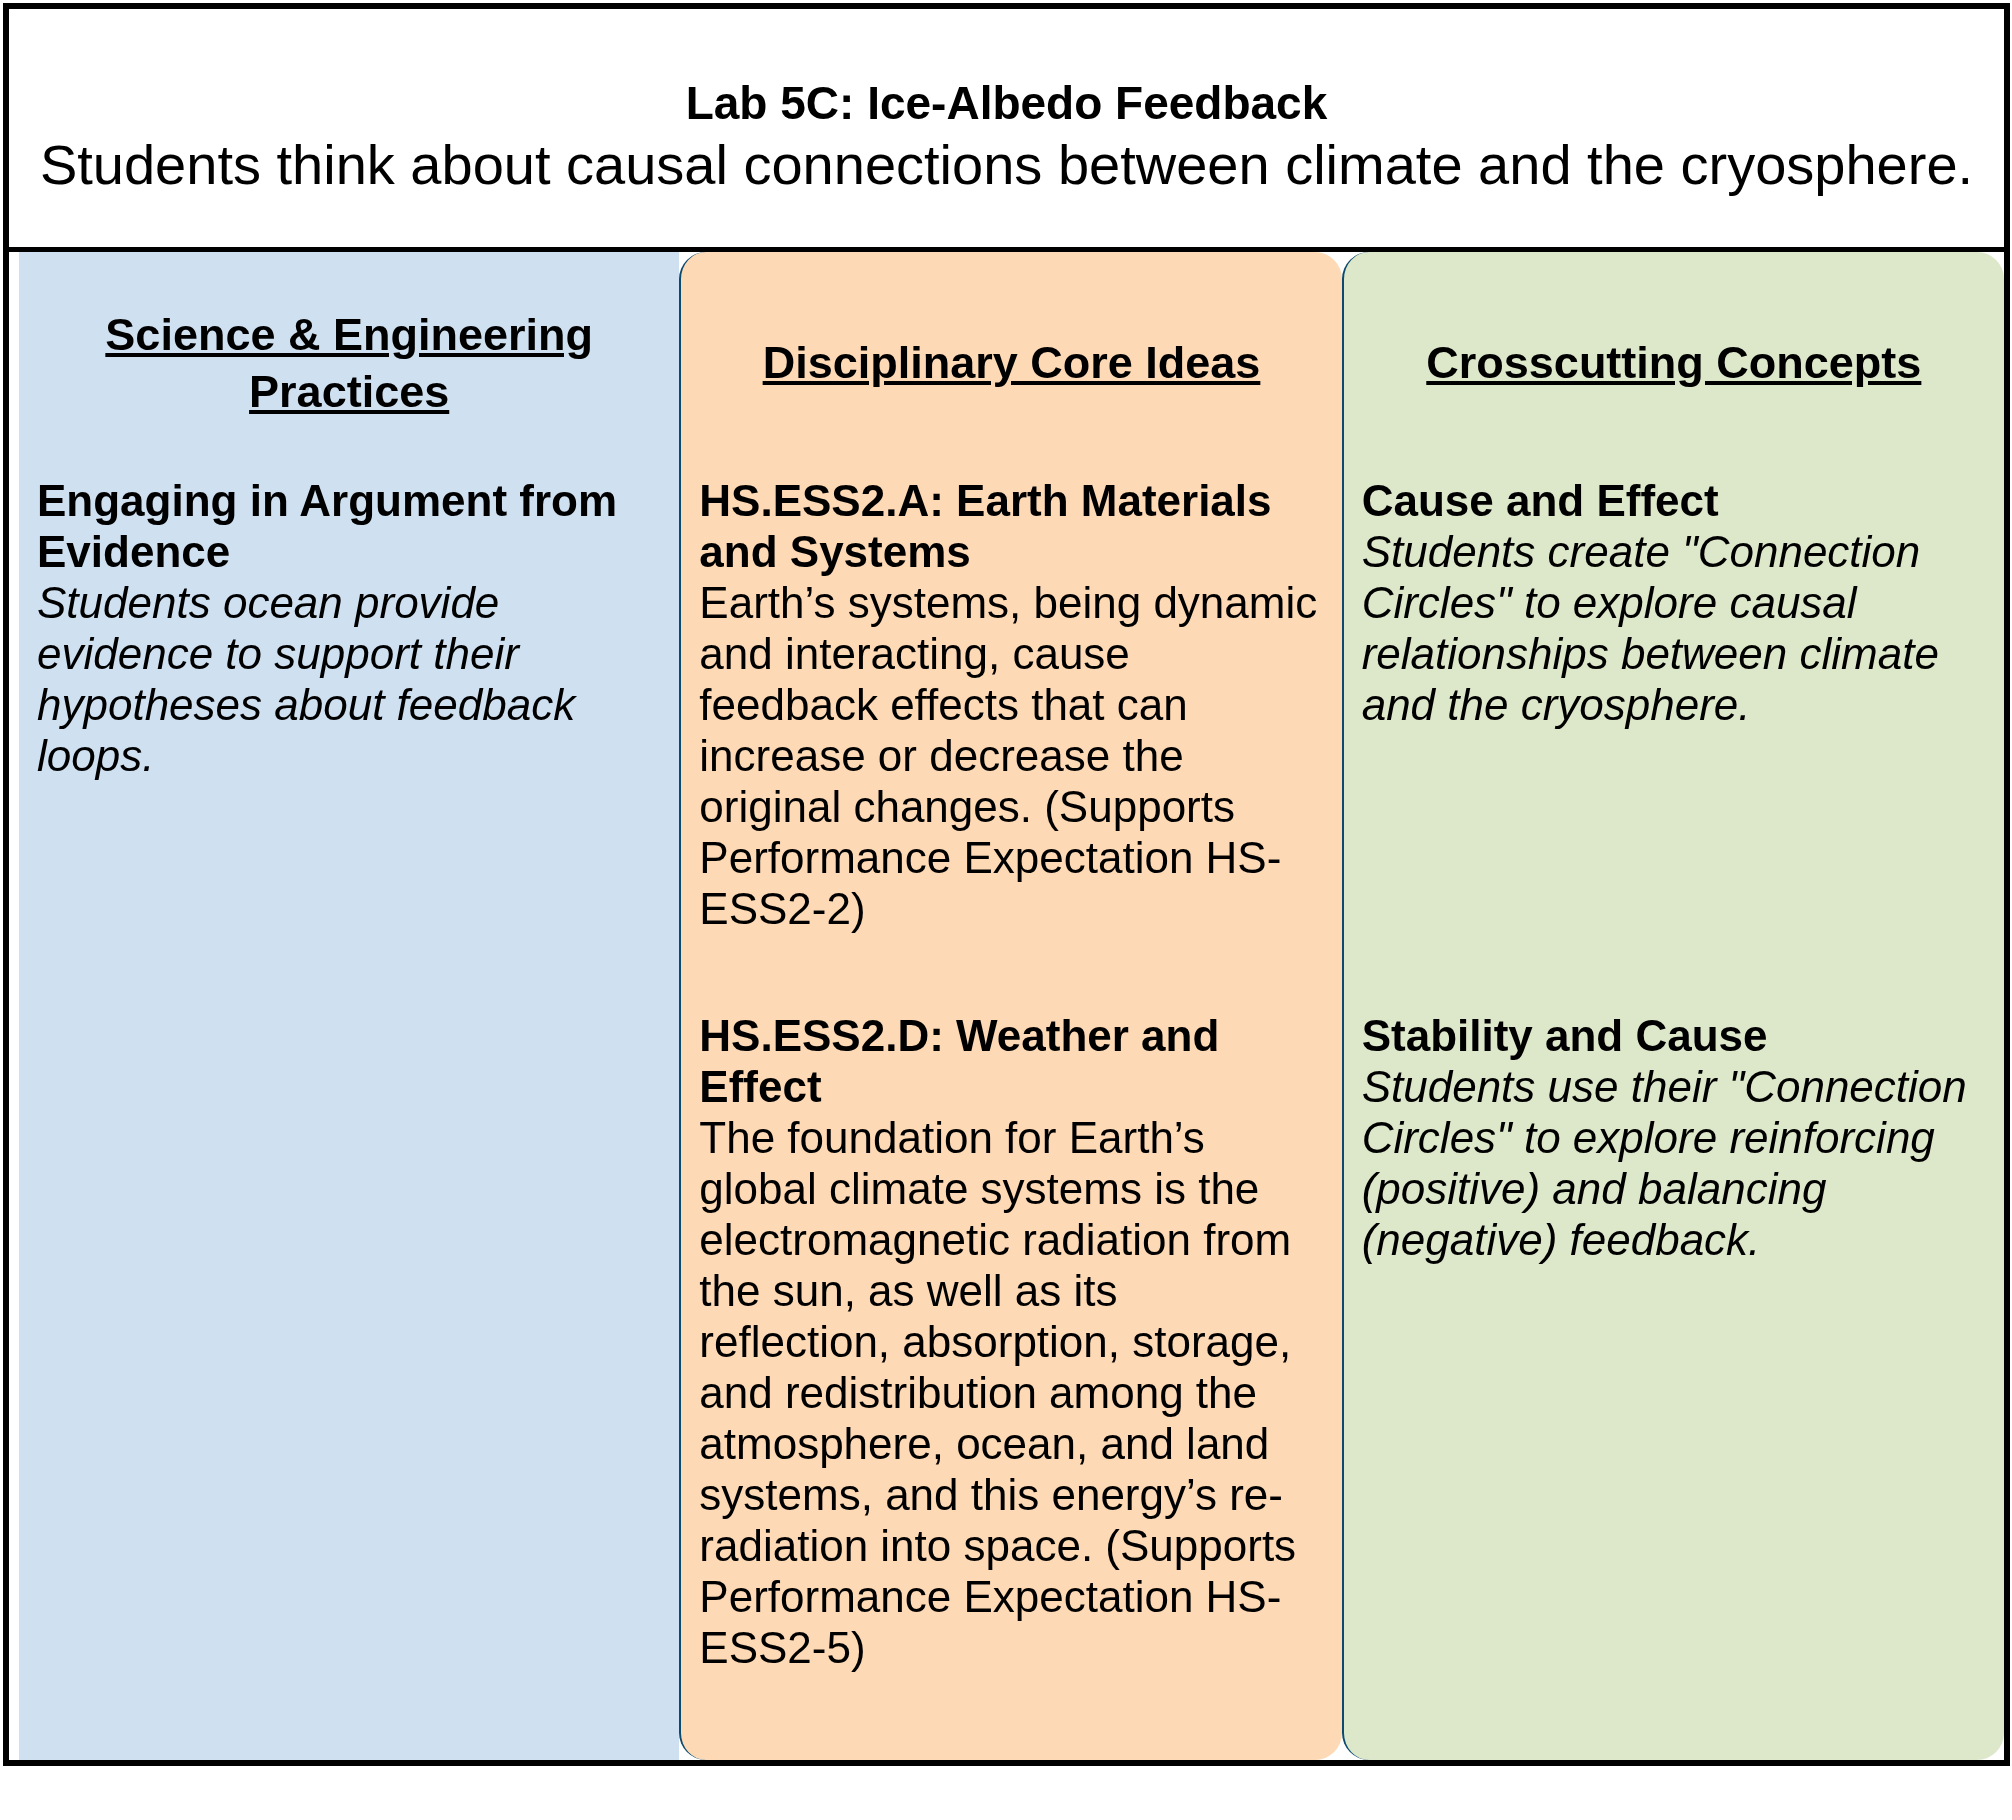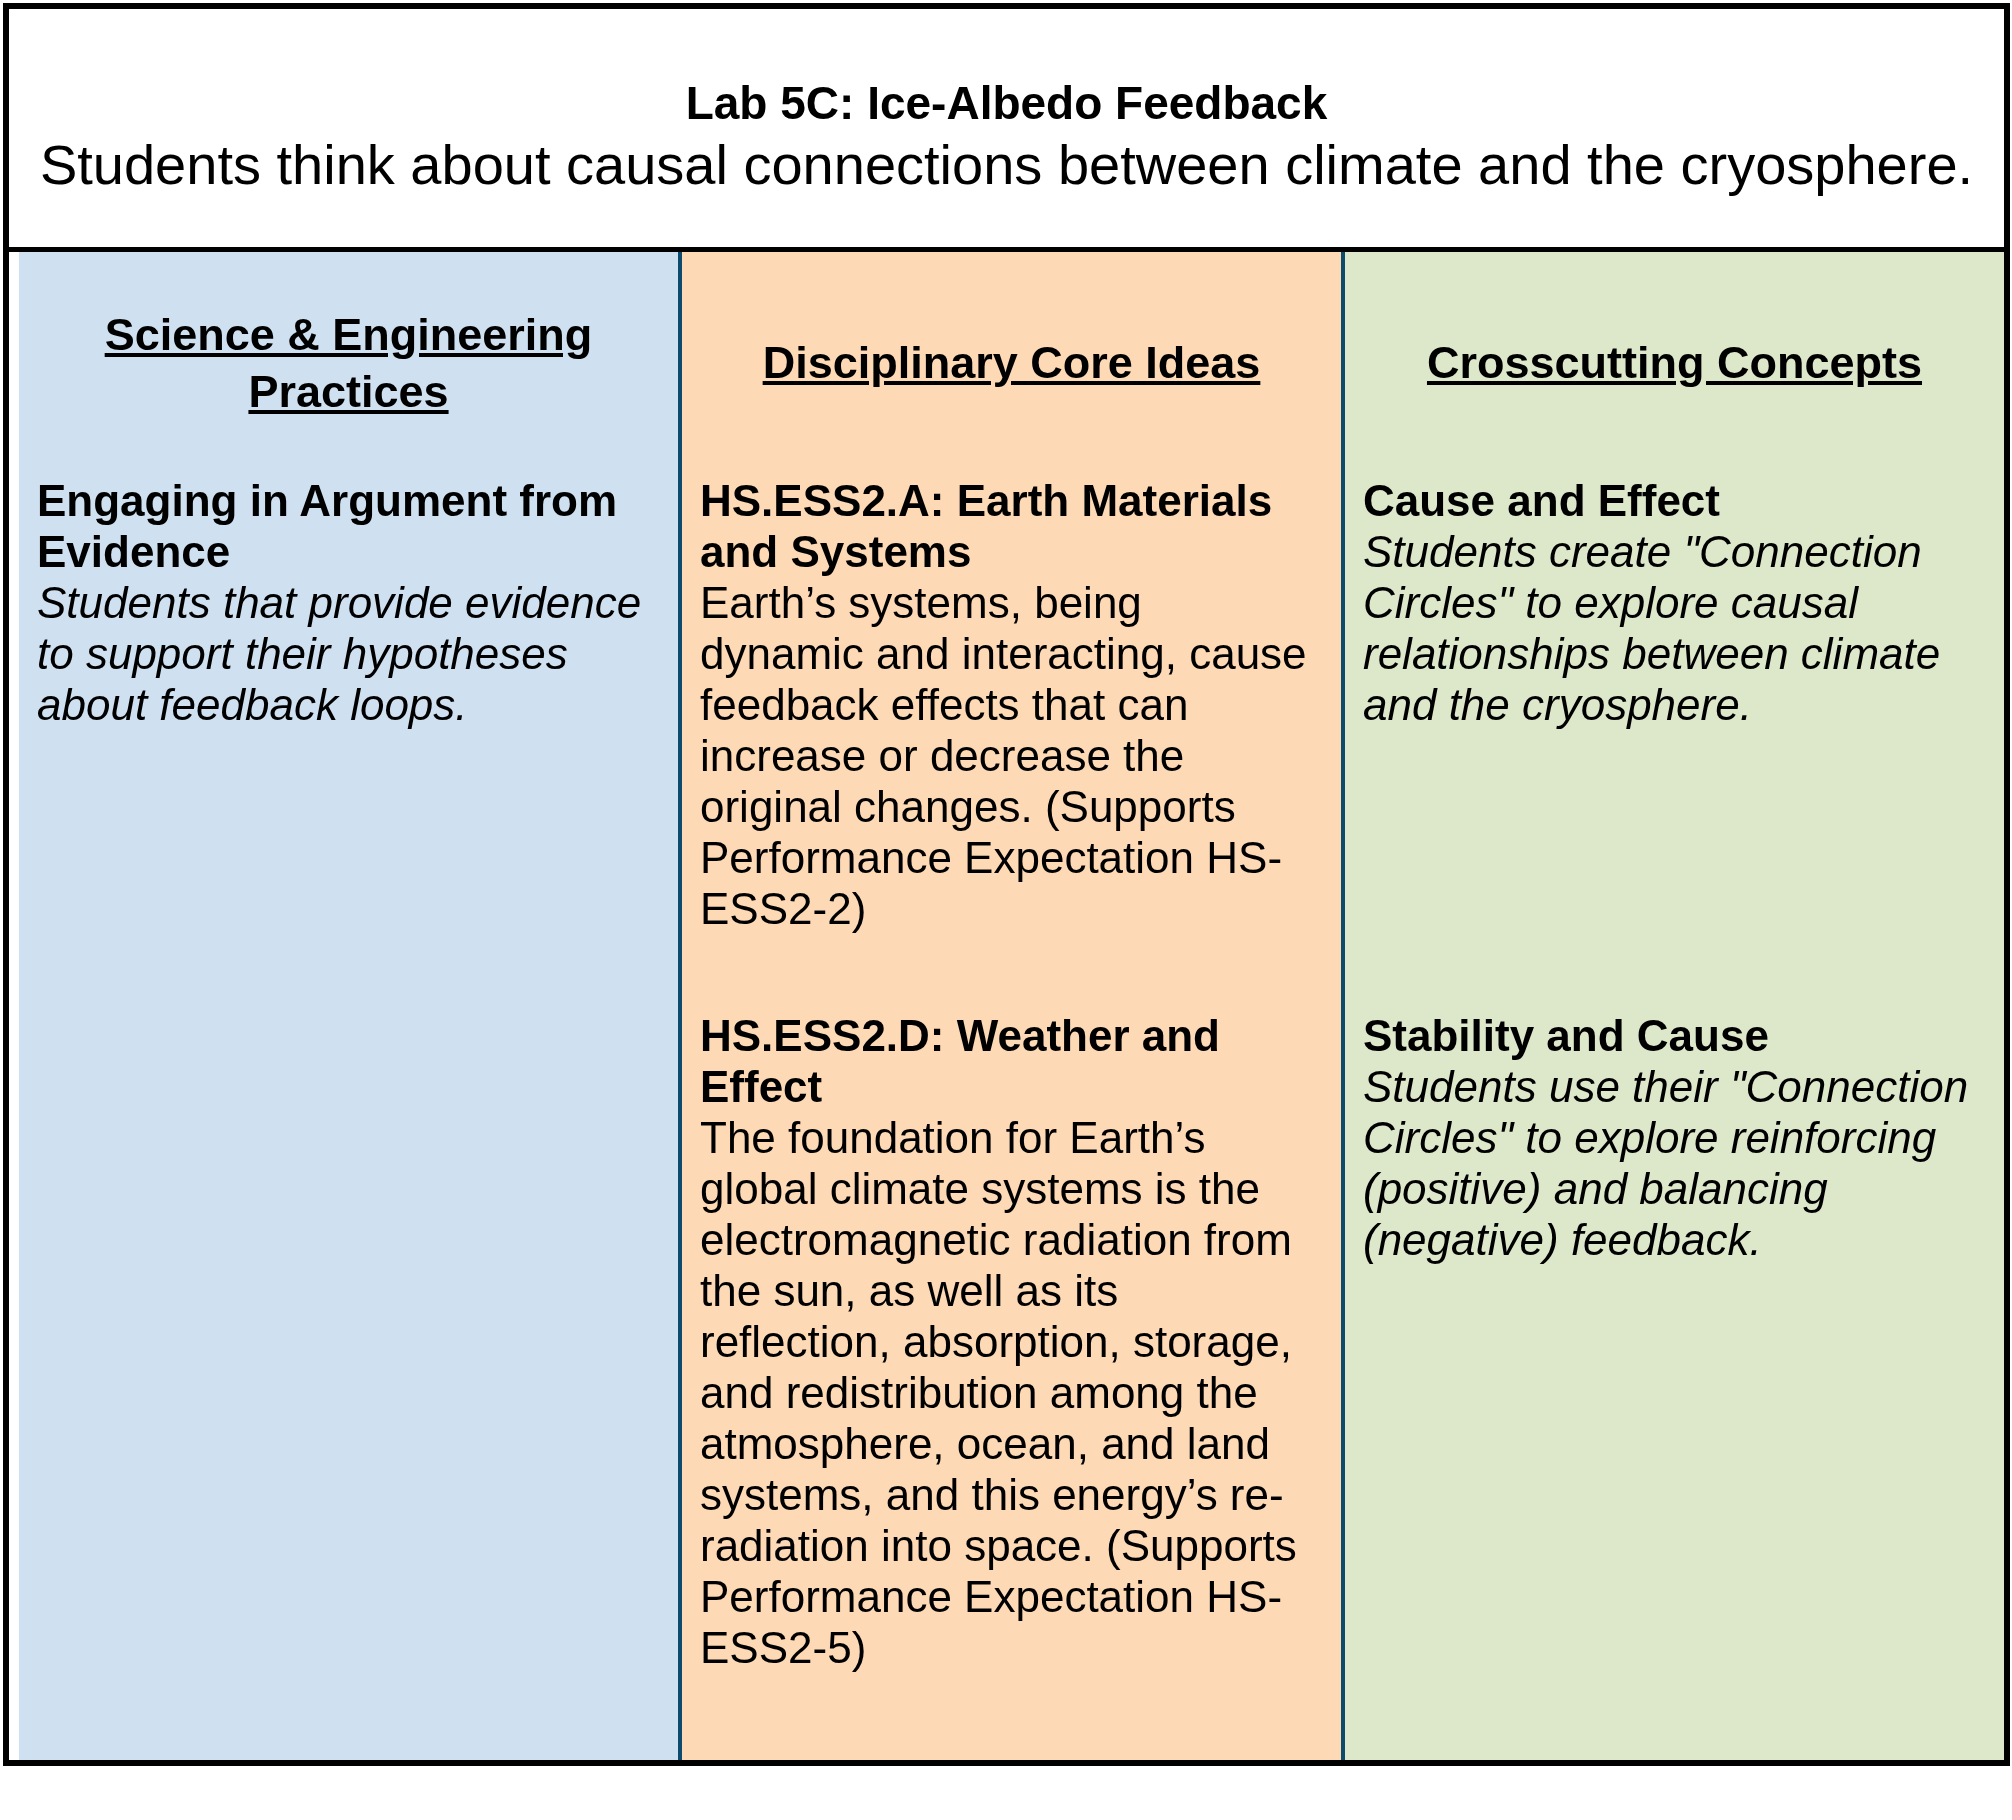--- a/index.html
+++ b/index.html
@@ -55,21 +55,22 @@
     margin-left: 10px;
   }
   .col {
     flex: 1 1 0;
     display: flex;
     flex-direction: column;
     box-sizing: border-box;
     overflow: hidden;
   }
   .col + .col {
-    border-left: 4px solid #0c4a6e;
+    border-left: 2px solid #0c4a6e;
+    border-radius: 27px;
   }
   .col-header {
     height: 223px;
     flex: 0 0 223px;
     display: flex;
     align-items: center;
     justify-content: center;
     text-align: center;
     padding: 0 30px;
     box-sizing: border-box;
@@ -117,21 +118,21 @@
 
     <div class="table">
 
       <div class="col" style="background-color: rgb(207, 224, 241);">
         <div class="col-header">
           <span>Science &amp; Engineering Practices</span>
         </div>
         <div class="col-body">
           <div class="block-slot-1">
             <p class="block-title">Engaging in Argument from Evidence</p>
-            <p class="block-text italic">Students that provide evidence to support their hypotheses about feedback loops.</p>
+            <p class="block-text italic">Students ocean provide evidence to support their hypotheses about feedback loops.</p>
           </div>
         </div>
       </div>
 
       <div class="col" style="background-color: rgb(253, 217, 181);">
         <div class="col-header">
           <span>Disciplinary Core Ideas</span>
         </div>
         <div class="col-body">
           <div class="block-slot-1">

